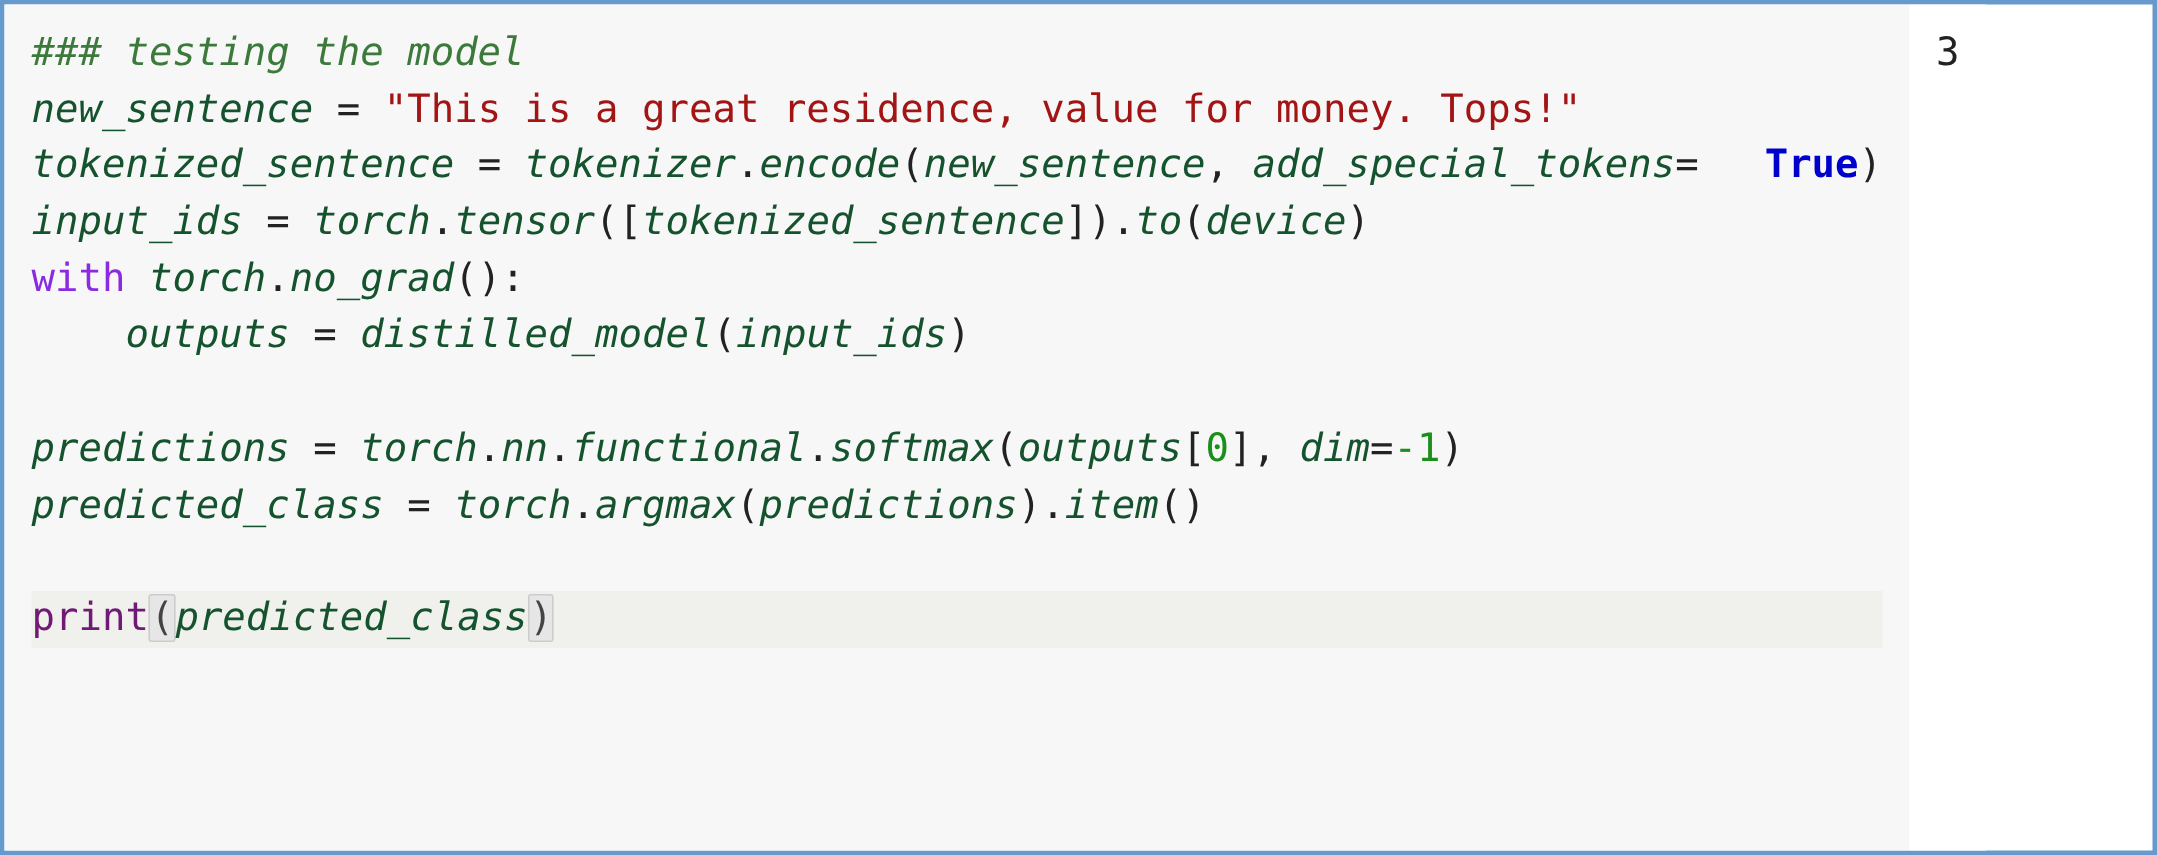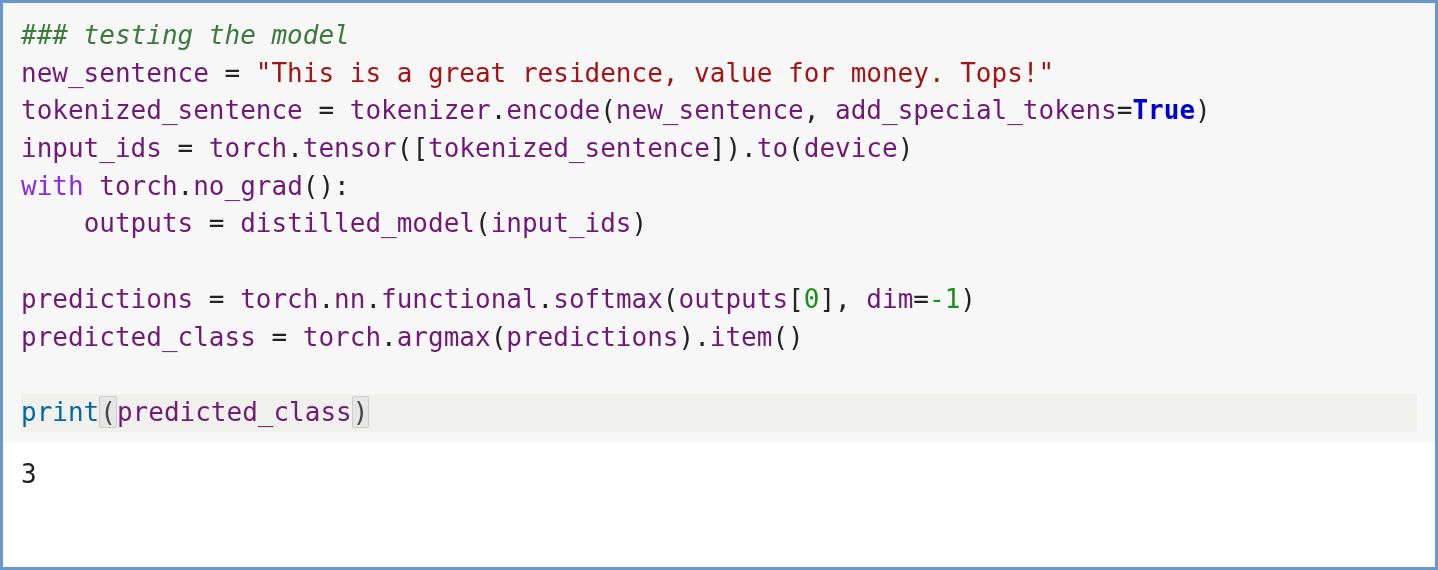--- a/index.html
+++ b/index.html
@@ -10,43 +10,43 @@
     font-family: "Menlo", "Consolas", "DejaVu Sans Mono", monospace;
     font-size: 26px;
     line-height: 1.45;
     overflow: hidden;
   }
   .cell {
     border: 3px solid #6699cc;
     width: 1438px;
     height: 570px;
     display: flex;
-    flex-direction: column;
+    flex-direction: row;
   }
   .code-area {
     background: #f7f7f7;
     padding: 14px 18px 10px 18px;
     white-space: pre;
     overflow: hidden;
   }
   .output-area {
     background: #ffffff;
     padding: 14px 18px;
     color: #222;
   }
   .tok-comment { color: #3b7a3b; font-style: italic; }
-  .tok-name    { color: #701a75; }
+  .tok-name    { color: #14532d; font-style: italic; }
   .tok-op      { color: #222; }
   .tok-string  { color: #a31515; }
   .tok-punct   { color: #222; }
-  .tok-kwval   { color: #0000cc; font-weight: bold; }
+  .tok-kwval   { color: #0000cc; font-weight: bold; margin-left: 44px; }
   .tok-num     { color: #1a8f1a; }
   .tok-numneg  { color: #1a8f1a; }
   .tok-kw-with { color: #8a2be2; font-weight: normal; }
-  .tok-builtin { color: #0369a1; }
+  .tok-builtin { color: #701a75; }
   .paren-hl    { background-color: #e6e6e6; color: #444; border: 1px solid #cccccc; border-radius: 2px; }
   .cursor-line { background-color: #f0f0ec; }
 </style>
 </head>
 <body>
 
 <div class="cell">
   <div class="code-area"><div><span class="tok-comment">### testing the model</span></div><div><span class="tok-name">new_sentence</span><span class="tok-op"> = </span><span class="tok-string">"This is a great residence, value for money. Tops!"</span></div><div><span class="tok-name">tokenized_sentence</span><span class="tok-op"> = </span><span class="tok-name">tokenizer</span><span class="tok-punct">.</span><span class="tok-name">encode</span><span class="tok-punct">(</span><span class="tok-name">new_sentence</span><span class="tok-punct">, </span><span class="tok-name">add_special_tokens</span><span class="tok-op">=</span><span class="tok-kwval">True</span><span class="tok-punct">)</span></div><div><span class="tok-name">input_ids</span><span class="tok-op"> = </span><span class="tok-name">torch</span><span class="tok-punct">.</span><span class="tok-name">tensor</span><span class="tok-punct">(</span><span class="tok-punct">[</span><span class="tok-name">tokenized_sentence</span><span class="tok-punct">]</span><span class="tok-punct">)</span><span class="tok-punct">.</span><span class="tok-name">to</span><span class="tok-punct">(</span><span class="tok-name">device</span><span class="tok-punct">)</span></div><div><span class="tok-kw-with">with</span><span> </span><span class="tok-name">torch</span><span class="tok-punct">.</span><span class="tok-name">no_grad</span><span class="tok-punct">(</span><span class="tok-punct">)</span><span class="tok-punct">:</span></div><div><span>    </span><span class="tok-name">outputs</span><span class="tok-op"> = </span><span class="tok-name">distilled_model</span><span class="tok-punct">(</span><span class="tok-name">input_ids</span><span class="tok-punct">)</span></div><div><span> </span></div><div><span class="tok-name">predictions</span><span class="tok-op"> = </span><span class="tok-name">torch</span><span class="tok-punct">.</span><span class="tok-name">nn</span><span class="tok-punct">.</span><span class="tok-name">functional</span><span class="tok-punct">.</span><span class="tok-name">softmax</span><span class="tok-punct">(</span><span class="tok-name">outputs</span><span class="tok-punct">[</span><span class="tok-num">0</span><span class="tok-punct">]</span><span class="tok-punct">, </span><span class="tok-name">dim</span><span class="tok-op">=</span><span class="tok-numneg">-1</span><span class="tok-punct">)</span></div><div><span class="tok-name">predicted_class</span><span class="tok-op"> = </span><span class="tok-name">torch</span><span class="tok-punct">.</span><span class="tok-name">argmax</span><span class="tok-punct">(</span><span class="tok-name">predictions</span><span class="tok-punct">)</span><span class="tok-punct">.</span><span class="tok-name">item</span><span class="tok-punct">(</span><span class="tok-punct">)</span></div><div><span> </span></div><div class="cursor-line"><span class="tok-builtin">print</span><span class="tok-punct paren-hl">(</span><span class="tok-name">predicted_class</span><span class="tok-punct paren-hl">)</span></div></div>
   <div class="output-area">
     <span>3</span>

